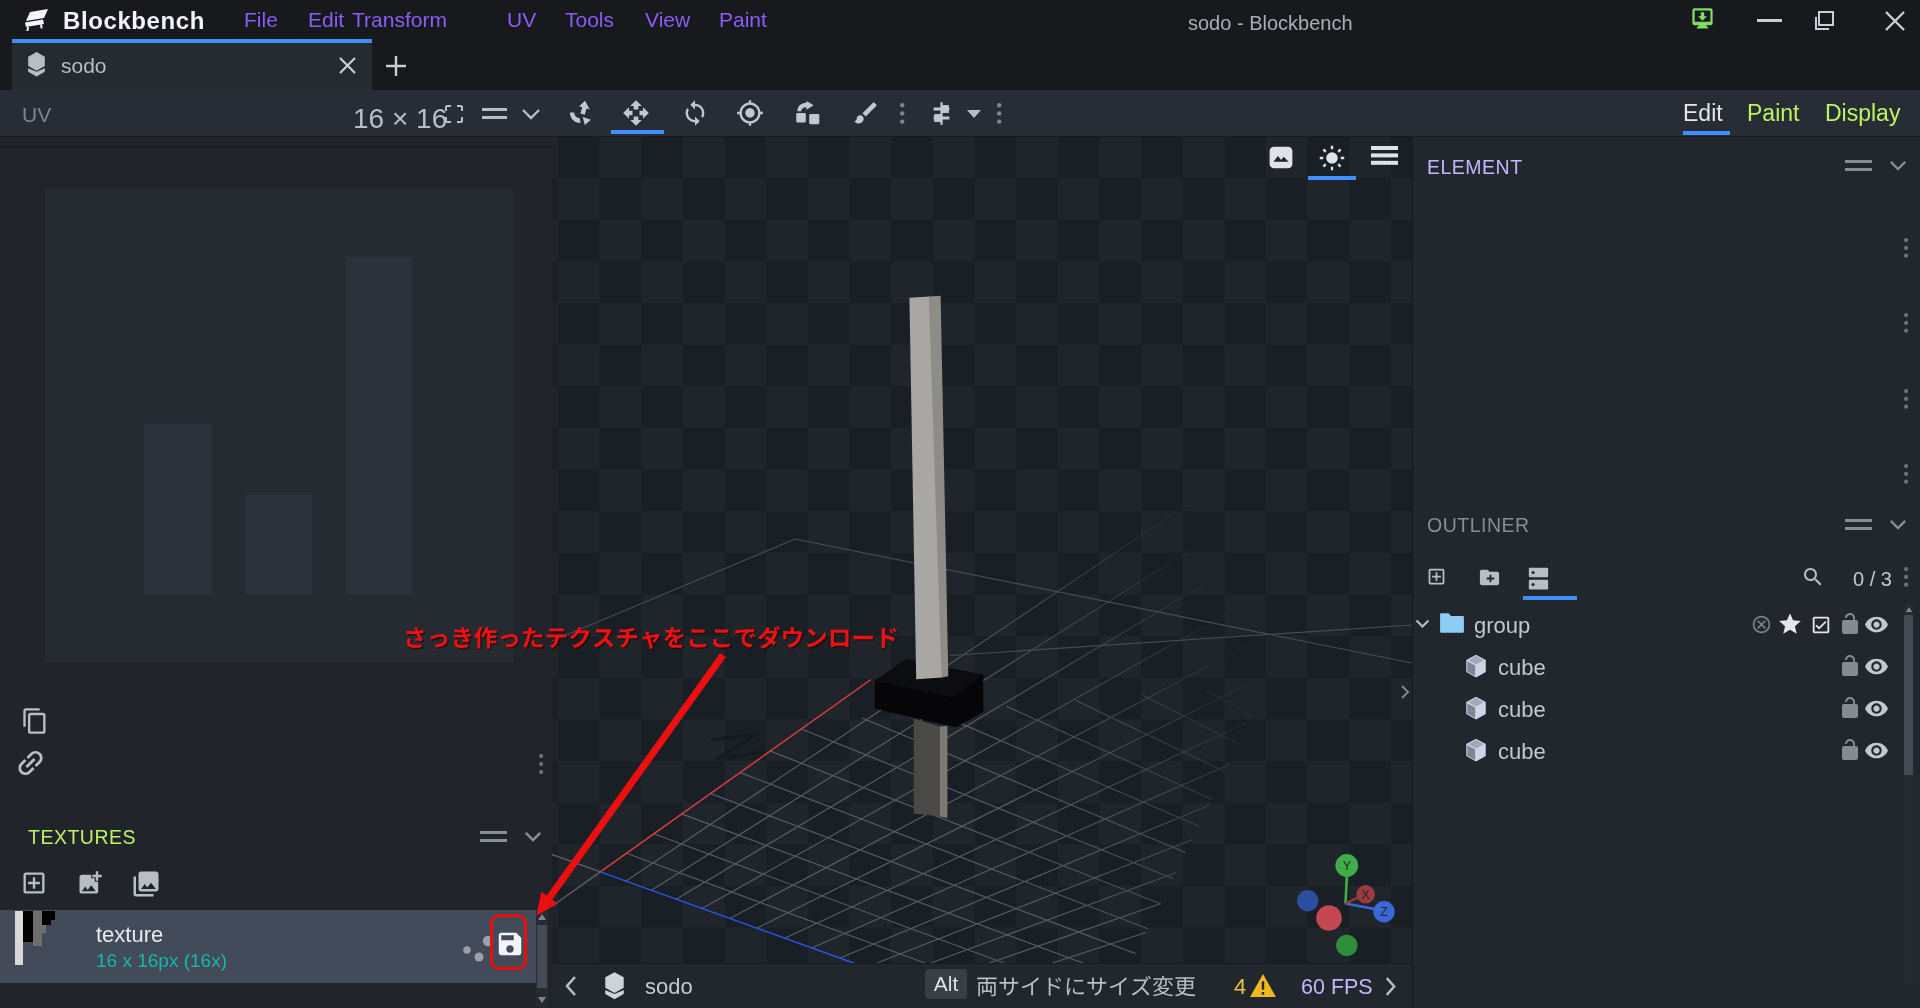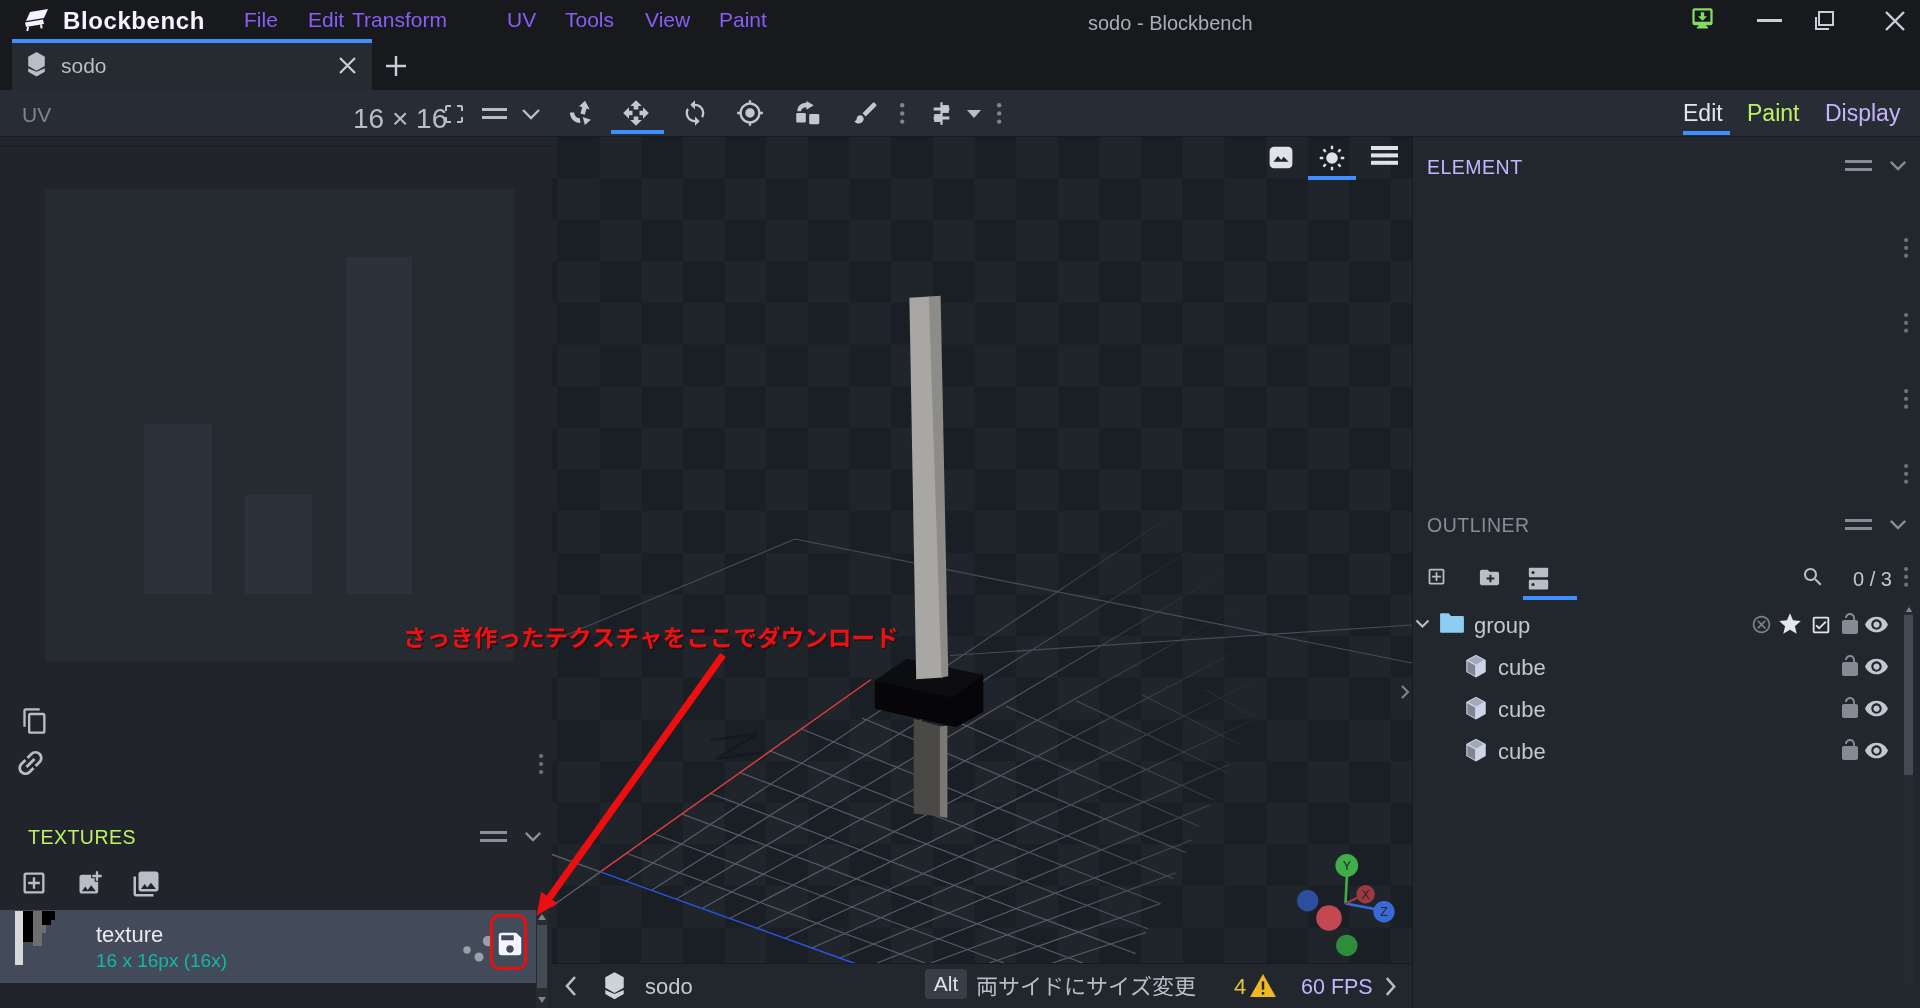--- a/index.html
+++ b/index.html
@@ -15,21 +15,21 @@
 <div class="abs" style="left:63px;top:7px;font-size:24px;font-weight:700;color:#f4f3ff;letter-spacing:0.6px">Blockbench</div>
 <div class="abs" style="left:0;top:8px;width:1764px;height:20px;font-size:21px;color:#8b5cf6">
 <span class="abs" style="left:244px">File</span>
     <span class="abs" style="left:308px">Edit</span>
 <span class="abs" style="left:352px">Transform</span>
     <span class="abs" style="left:507px">UV</span>
 <span class="abs" style="left:565px">Tools</span>
     <span class="abs" style="left:645px">View</span>
 <span class="abs" style="left:719px">Paint</span>
   </div>
-<div class="abs" style="left:1088px;top:12px;font-size:20px;color:#a9aeb6">sodo - Blockbench</div>
+<div class="abs" style="left:1188px;top:12px;font-size:20px;color:#a9aeb6">sodo - Blockbench</div>
 <svg style="position:absolute;left:1689px;top:6px" width="27" height="27" viewBox="0 0 24 24" fill="#7fdd61">
     <path d="M19 2H5a2 2 0 0 0-2 2v11a2 2 0 0 0 2 2h4l-2 2v1h10v-1l-2-2h4a2 2 0 0 0 2-2V4a2 2 0 0 0-2-2zm0 12H5V4h14v10zm-7-1 4-4h-2.5V5.5h-3V9H8l4 4z"></path>
   </svg>
 <div class="abs" style="left:1757px;top:19px;width:25px;height:2.5px;background:#c9ced6"></div>
 <svg class="abs" style="left:1812px;top:9px" width="26" height="24" viewBox="0 0 26 24" fill="none" stroke="#c9ced6" stroke-width="2">
 <rect x="7" y="3" width="14" height="13"></rect>
     <path d="M4 8 L4 20 L17 20"></path>
   </svg>
 <svg class="abs" style="left:1882px;top:8px" width="26" height="26" viewBox="0 0 26 26" stroke="#c9ced6" stroke-width="2.4">
     <path d="M4 4 L22 22 M22 4 L4 22"></path>
@@ -103,21 +103,21 @@
 <svg style="position:absolute;left:996px;top:102px" width="6" height="22">
     <g fill="#7f848e">
       <circle cx="3.2" cy="3.2" r="2.2"></circle>
       <circle cx="3.2" cy="11.399999999999999" r="2.2"></circle>
       <circle cx="3.2" cy="19.599999999999998" r="2.2"></circle>
     </g>
   </svg>
 <div class="abs" style="left:1683px;top:100px;font-size:23px;color:#e4e6ea">Edit</div>
 <div class="abs" style="left:1683px;top:131px;width:47px;height:4px;background:#3e90ff"></div>
 <div class="abs" style="left:1747px;top:100px;font-size:23px;color:#bef264">Paint</div>
-<div class="abs" style="left:1825px;top:100px;font-size:23px;color:#c4b5fd">Display</div>
+<div class="abs" style="left:1825px;top:100px;font-size:23px;color:#bef264">Display</div>
 
 <div class="abs" style="left:0;top:137px;width:552px;height:871px;background:#21252b"></div>
 <div class="abs" style="left:0;top:146px;width:552px;height:1px;background:#181a1f"></div>
 <div class="abs" style="left:45px;top:189px;width:469px;height:473px;background:#262a31"></div>
 <div class="abs" style="left:144px;top:424px;width:68px;height:170px;background:#2c313b"></div>
 <div class="abs" style="left:245px;top:495px;width:67px;height:99px;background:#2c313b"></div>
 <div class="abs" style="left:346px;top:257px;width:66px;height:337px;background:#2c313b"></div>
 <svg style="position:absolute;left:21px;top:707px" width="28" height="28" viewBox="0 0 24 24" fill="#b9bec6">
     <path d="M16 1H4c-1.1 0-2 .9-2 2v14h2V3h12V1zm3 4H8c-1.1 0-2 .9-2 2v14c0 1.1.9 2 2 2h11c1.1 0 2-.9 2-2V7c0-1.1-.9-2-2-2zm0 16H8V7h11v14z"></path>
   </svg>

